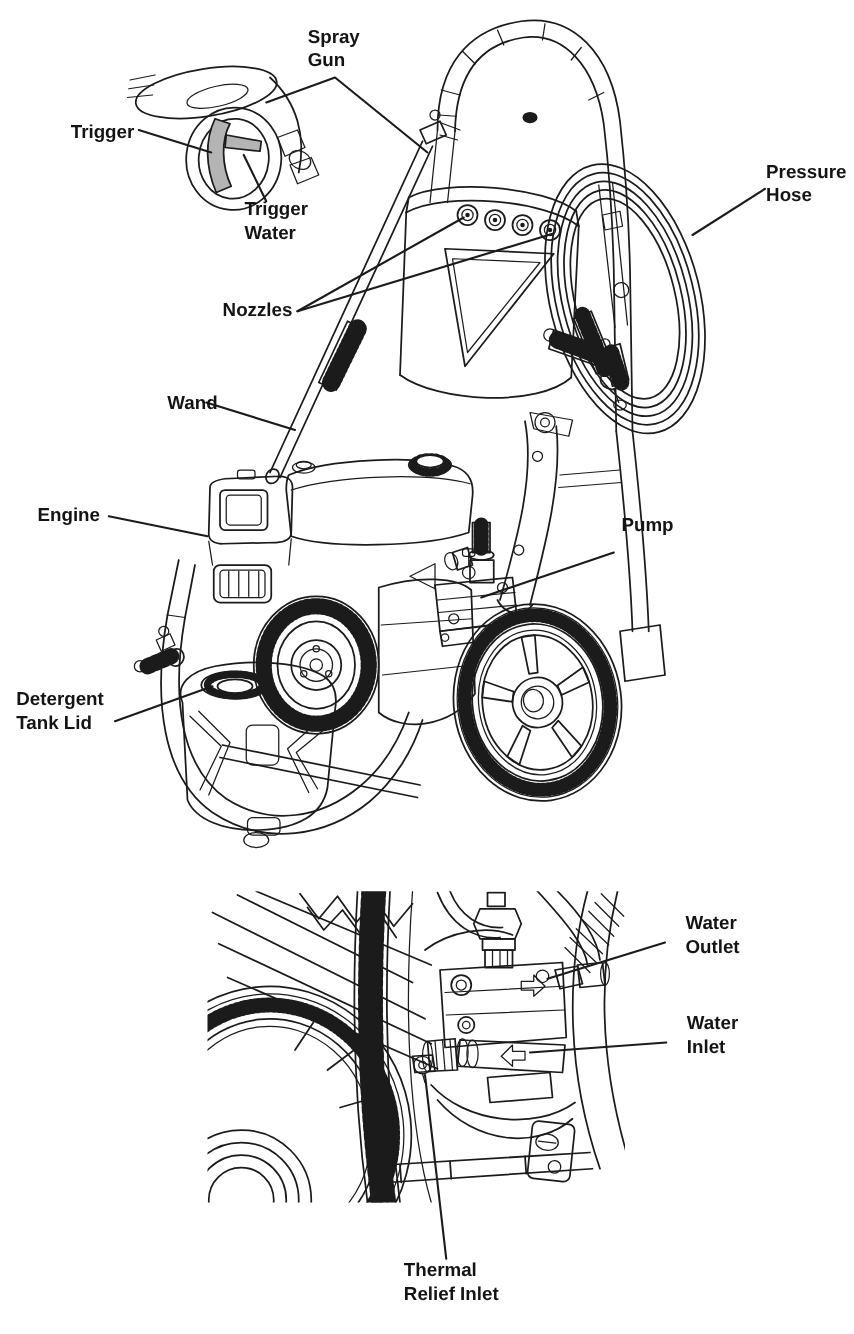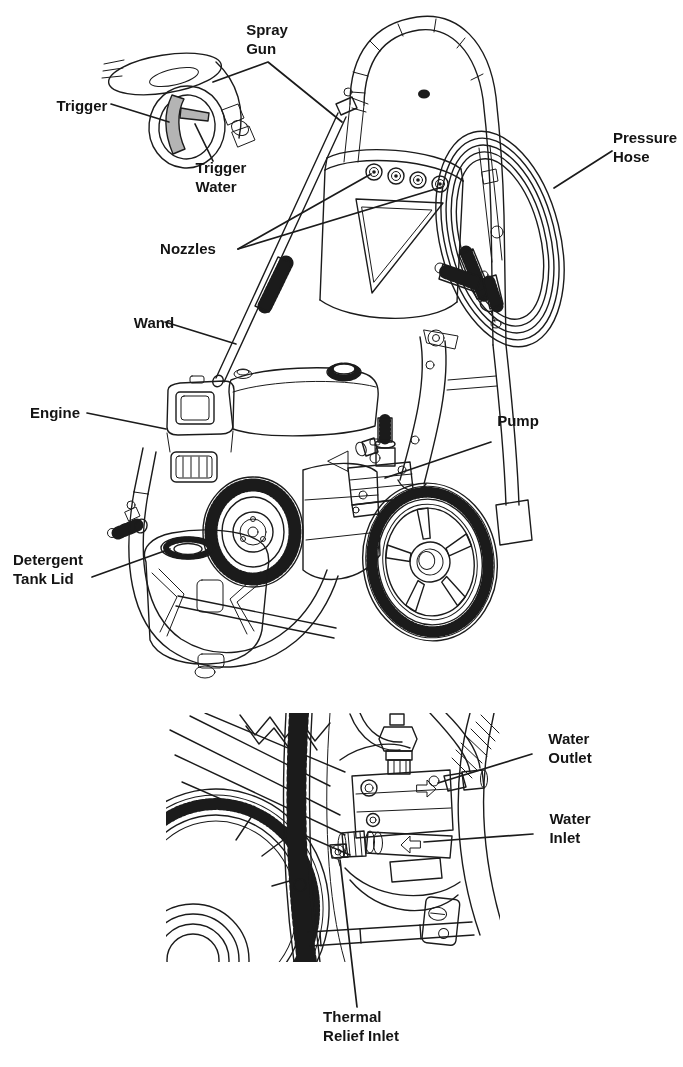--- a/index.html
+++ b/index.html
@@ -362,21 +362,21 @@
     <span>Spray</span>
     <span>Gun</span>
   </div>
   <div class="lbl" style="left:82px;top:97px">
     <span>Trigger</span>
   </div>
   <div class="lbl" style="left:221px;top:159px">
     <span>Trigger</span>
     <span>Water</span>
   </div>
-  <div class="lbl" style="left:188px;top:240px">
+  <div class="lbl" style="left:206px;top:240px">
     <span>Nozzles</span>
   </div>
   <div class="lbl" style="left:645px;top:129px">
     <span>Pressure</span>
     <span>Hose</span>
   </div>
   <div class="lbl" style="left:154px;top:314px">
     <span>Wand</span>
   </div>
   <div class="lbl" style="left:55px;top:404px">

